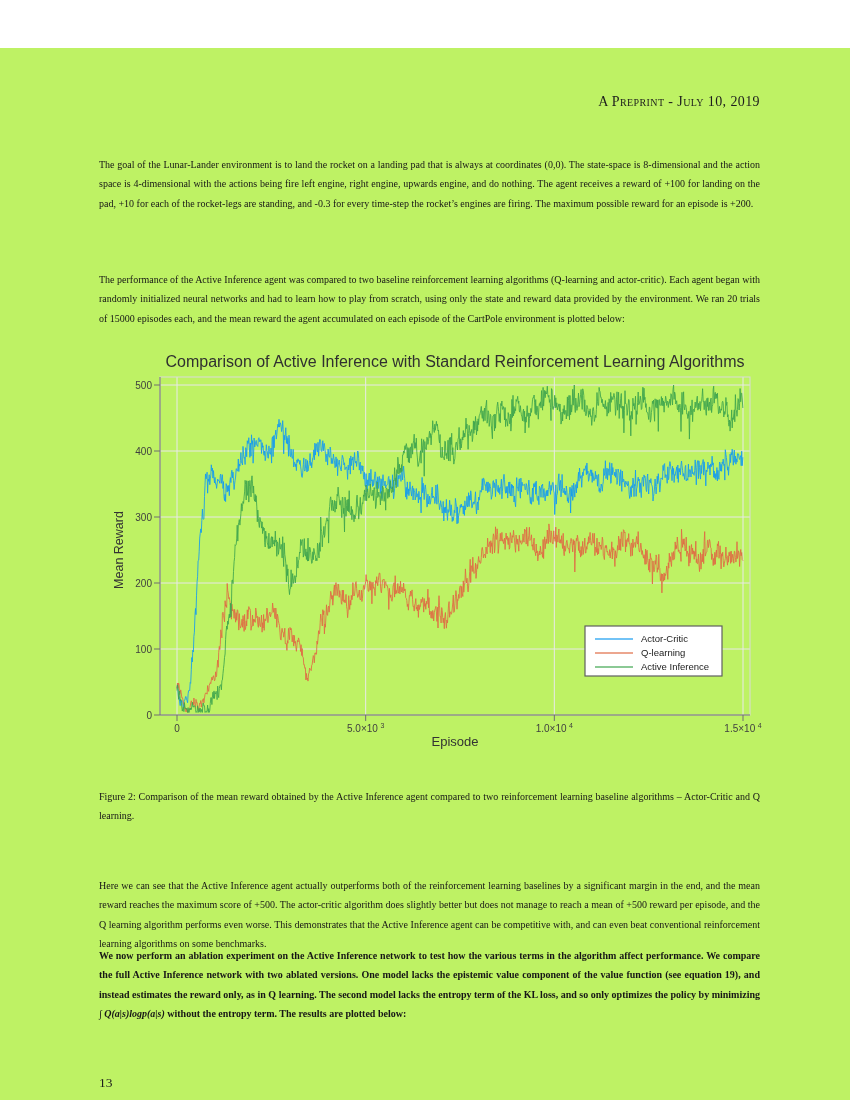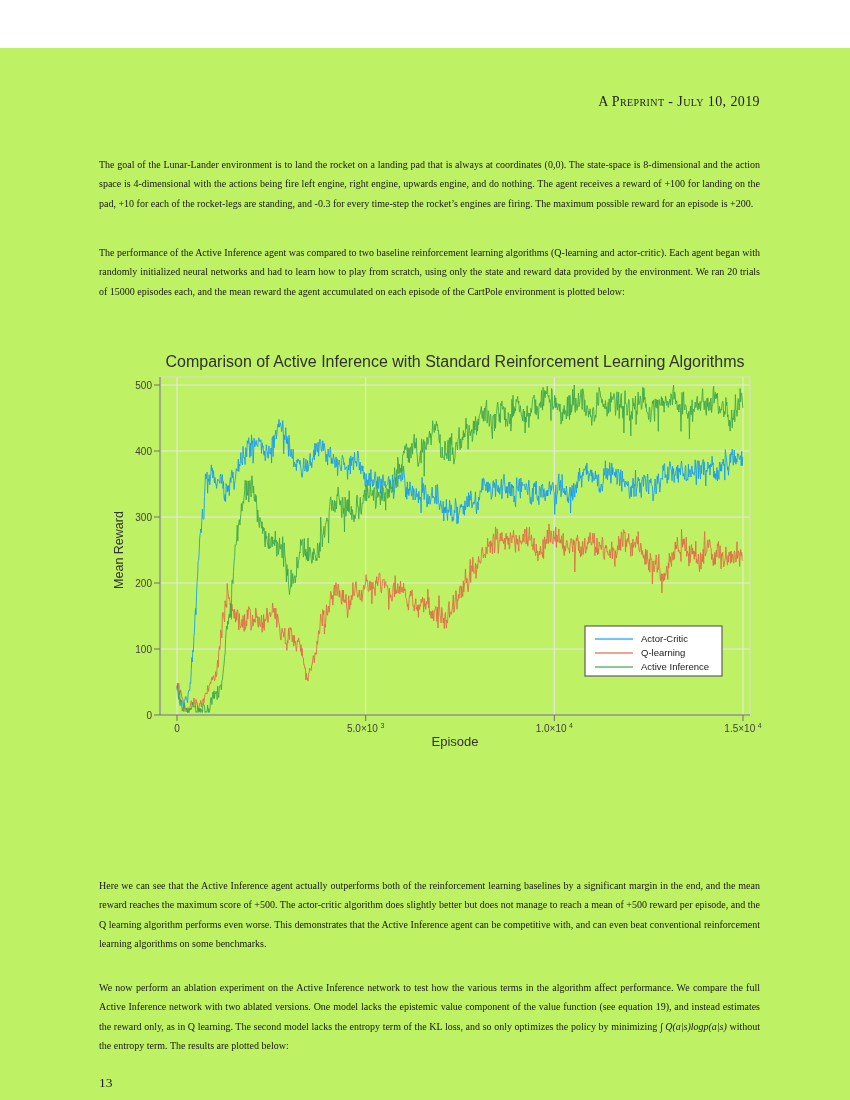--- a/index.html
+++ b/index.html
@@ -3,24 +3,24 @@
 <meta charset="utf-8">
 <style>
   html,body{margin:0;padding:0;background:#ffffff;}
   #page{position:relative;width:850px;height:1100px;background:#bef264;
         font-family:"Liberation Serif",serif;color:#161616;overflow:hidden;margin-top:48px;}
   .header{position:absolute;top:46px;left:0;right:90px;text-align:right;
           font-variant:small-caps;font-size:14px;letter-spacing:0.4px;color:#1d1d1d;}
   .col{position:absolute;left:99px;width:661px;font-size:10px;
        line-height:19.4px;text-align:justify;}
   .p1{top:97px;}
-  .p2{top:185px;}
+  .p2{top:212px;}
   .cap{top:729px;}
   .p3{top:818px;}
-  .p4{top:920px;}
+  .p4{top:888px;font-weight:bold;}
   .formula{font-style:italic;}
   .pagenum{position:absolute;top:1027px;left:99px;width:661px;text-align:left;
            font-size:13.5px;color:#1d1d1d;}
   #chart{position:absolute;left:95px;top:293px;text-align:right;}
   #chart text{font-family:"Liberation Sans",sans-serif;}
 </style>
 </head>
 <body>
 
 <div id="page">
@@ -92,17 +92,18 @@
         <line x1="500" y1="298" x2="538" y2="298" stroke-width="1.4" opacity="0.8" stroke="#149BF0"></line>
         <line x1="500" y1="312" x2="538" y2="312" stroke-width="1.4" opacity="0.8" stroke="#DF6B44"></line>
         <line x1="500" y1="326" x2="538" y2="326" stroke-width="1.4" opacity="0.8" stroke="#3EA44E"></line>
         <text x="546" y="301.3" font-size="9.5" fill="#1a1a1a">Actor-Critic</text>
         <text x="546" y="315.3" font-size="9.5" fill="#1a1a1a">Q-learning</text>
         <text x="546" y="329.3" font-size="9.5" fill="#1a1a1a">Active Inference</text>
       </g>
     </svg>
   </div>
 
+  <p class="col cap">Figure 2: Comparison of the mean reward obtained by the Active Inference agent compared to two reinforcement learning baseline algorithms – Actor-Critic and Q learning.</p>
   <p class="col p3">Here we can see that the Active Inference agent actually outperforms both of the reinforcement learning baselines by a significant margin in the end, and the mean reward reaches the maximum score of +500. The actor-critic algorithm does slightly better but does not manage to reach a mean of +500 reward per episode, and the Q learning algorithm performs even worse. This demonstrates that the Active Inference agent can be competitive with, and can even beat conventional reinforcement learning algorithms on some benchmarks.</p>
   <p class="col p4"><span>We now perform an ablation experiment on the Active Inference network to test how the various terms in the algorithm affect performance. We compare the full Active Inference network with two ablated versions. One model lacks the epistemic value component of the value function (see equation 19), and instead estimates the reward only, as in Q learning. The second model lacks the entropy term of the KL loss, and so only optimizes the policy by minimizing</span> <span class="formula">∫ Q(a|s)logp(a|s)</span> <span>without the entropy term. The results are plotted below:</span></p>
 
   <div class="pagenum">13</div>
 </div>
 
 </body></html>

